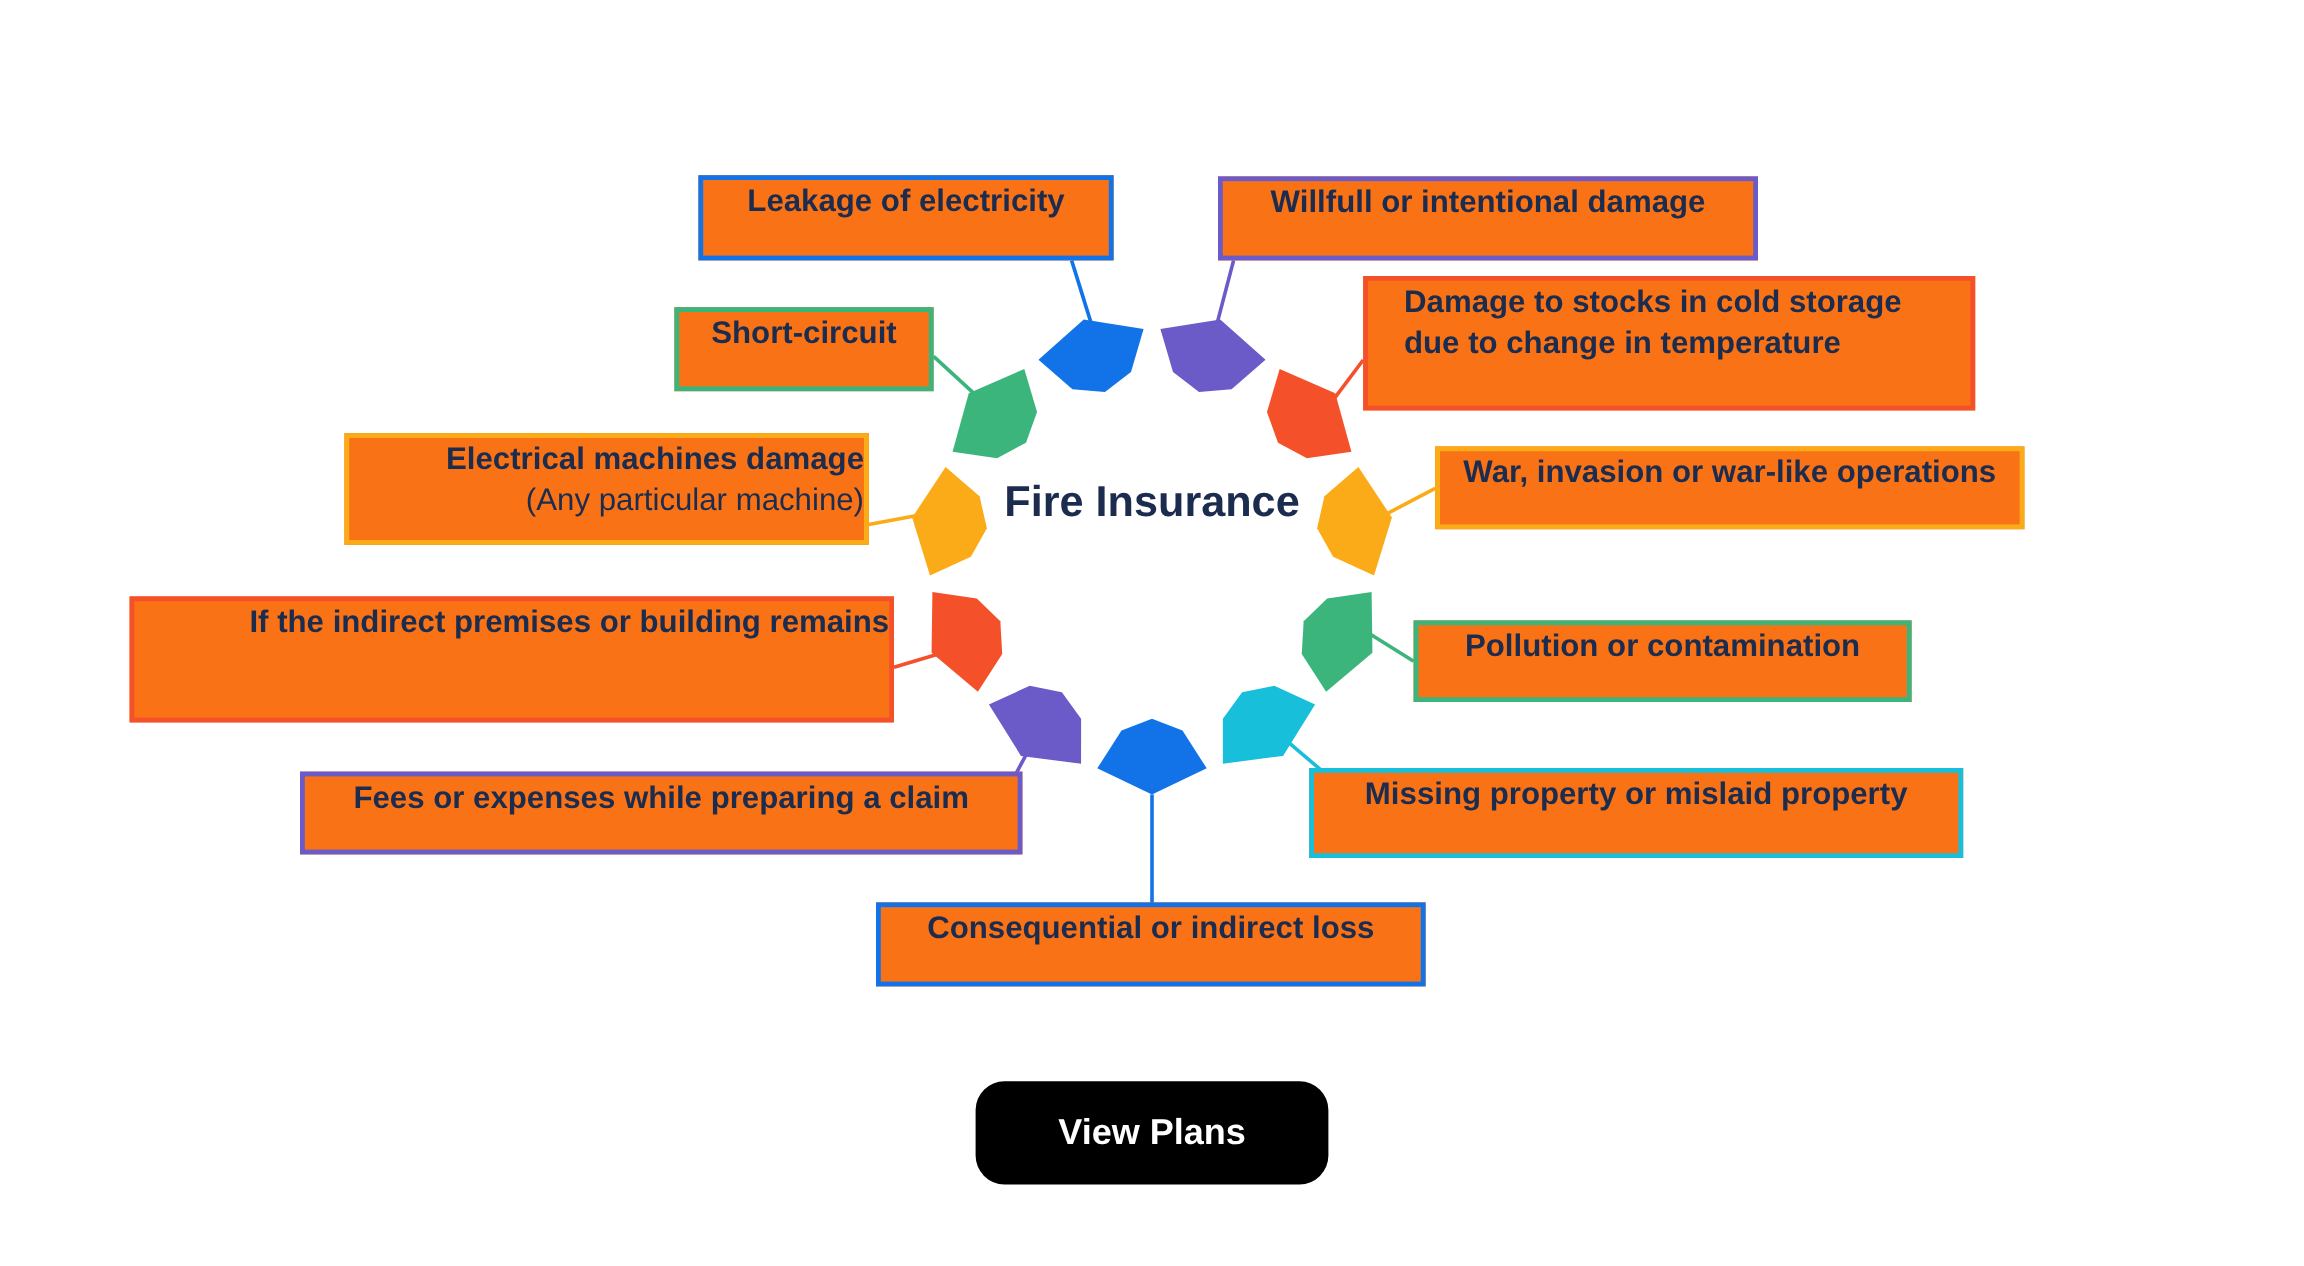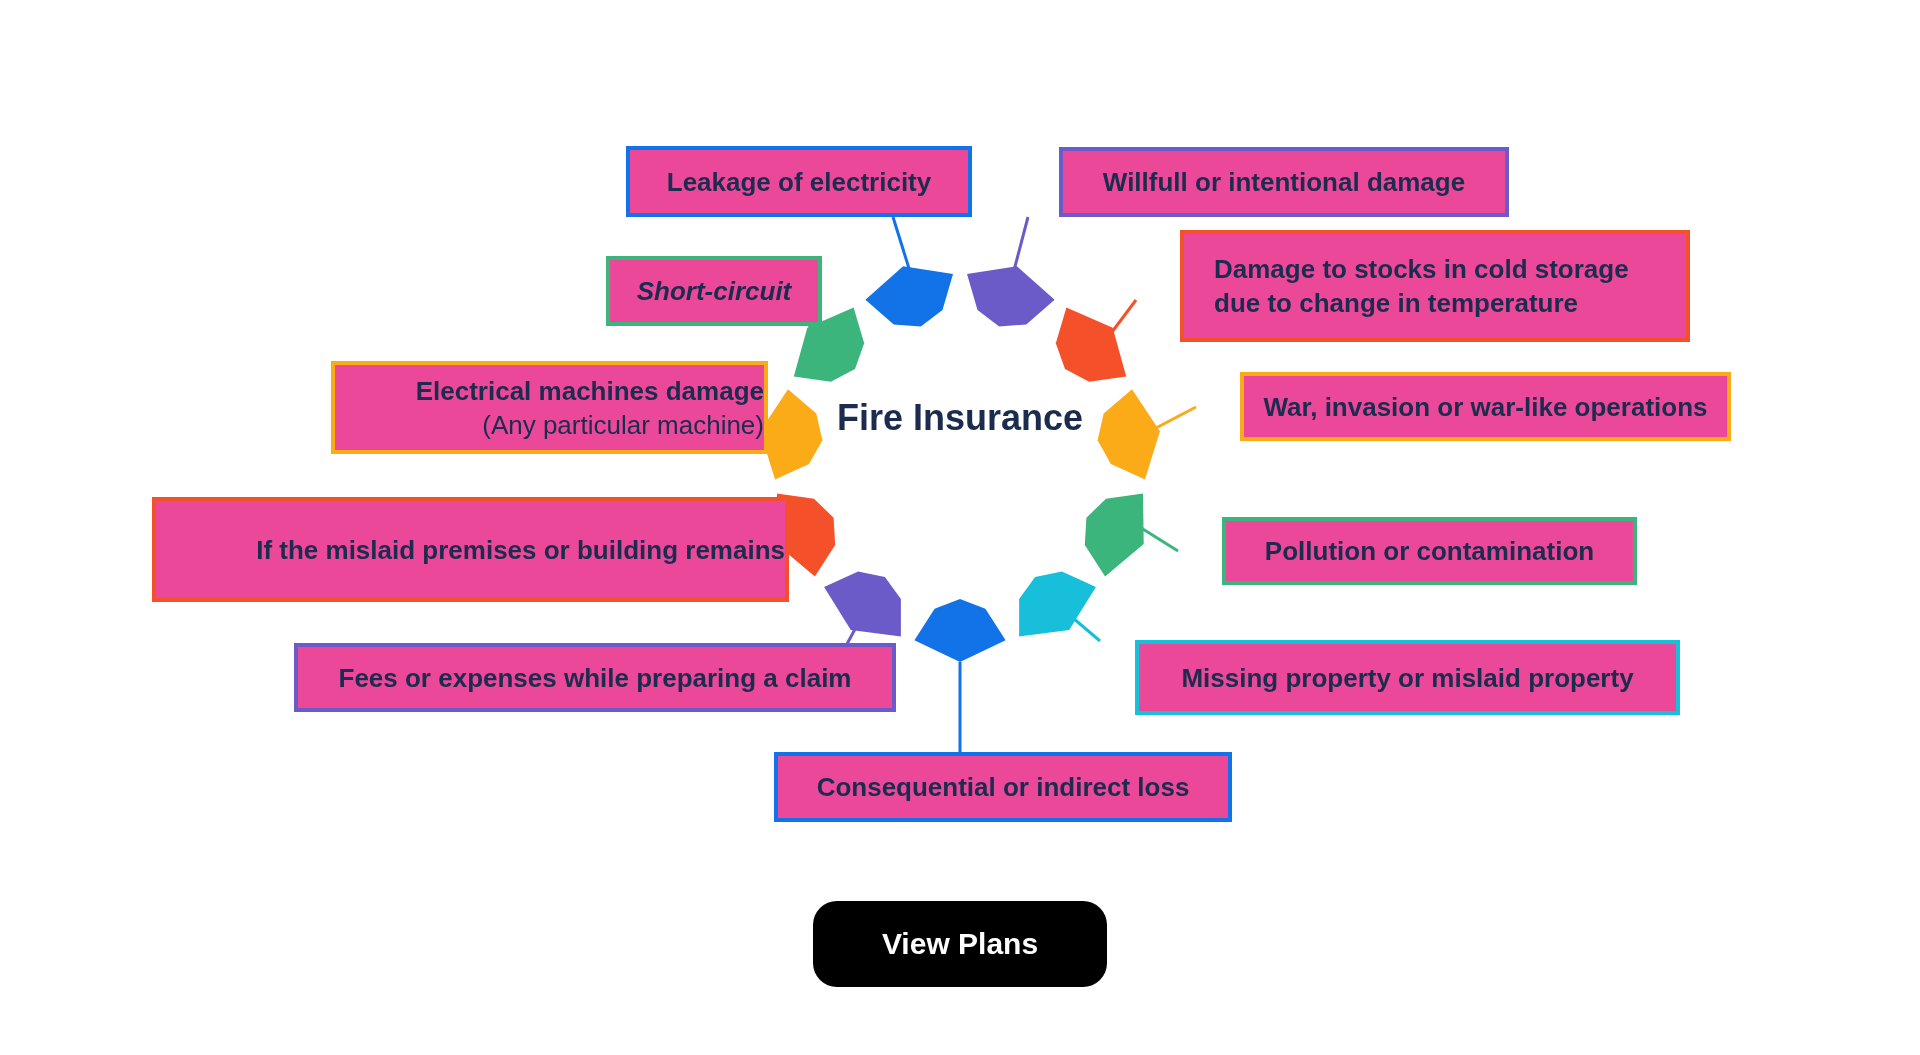--- a/index.html
+++ b/index.html
@@ -17,30 +17,28 @@
   }
   #diagram-svg {
     position: absolute;
     left: 0; top: 0;
     width: 1920px;
     height: 1055px;
   }
   .item-box {
     position: absolute;
     box-sizing: border-box;
-    background: #ec4899;
+    background: #f97316;
     display: flex;
     flex-direction: column;
-    justify-content: center;
     font-weight: bold;
     font-size: 26px;
     line-height: 34px;
     color: #1b2c4e;
     white-space: nowrap;
-    margin-left: 44px;
   }
   .item-box .line { display: block; }
   .item-box .line.light { font-weight: normal; }
   .align-center { align-items: center; text-align: center; }
   .align-left   { align-items: flex-start; text-align: left;  padding-left: 30px; }
   .align-right  { align-items: flex-end;   text-align: right; }
   .center-title {
     position: absolute;
     left: 760px;
     top: 396px;
@@ -97,36 +95,36 @@
       <line x1="960" y1="753" x2="960" y2="662" stroke="#1273e8" stroke-width="3"></line>
     </svg>
 
   <div id="boxes">
       <div class="item-box align-center" style="left: 582px; top: 146px; width: 346px; height: 71px; border: 4px solid rgb(18, 115, 232);">
         <span class="line">Leakage of electricity</span>
       </div>
       <div class="item-box align-center" style="left: 1015px; top: 147px; width: 450px; height: 70px; border: 4px solid rgb(106, 91, 200);">
         <span class="line">Willfull or intentional damage</span>
       </div>
-      <div class="item-box align-center" style="left: 562px; top: 256px; width: 216px; height: 70px; border: 4px solid rgb(60, 181, 125); font-style: italic;">
+      <div class="item-box align-center" style="left: 562px; top: 256px; width: 216px; height: 70px; border: 4px solid rgb(60, 181, 125);">
         <span class="line">Short-circuit</span>
       </div>
       <div class="item-box align-left" style="left: 1136px; top: 230px; width: 510px; height: 112px; border: 4px solid rgb(244, 81, 43);">
         <span class="line">Damage to stocks in cold storage</span>
         <span class="line">due to change in temperature</span>
       </div>
       <div class="item-box align-right" style="left: 287px; top: 361px; width: 437px; height: 93px; border: 4px solid rgb(251, 171, 24);">
         <span class="line">Electrical machines damage</span>
         <span class="line light">(Any particular machine)</span>
       </div>
       <div class="item-box align-center" style="left: 1196px; top: 372px; width: 491px; height: 69px; border: 4px solid rgb(251, 171, 24);">
         <span class="line">War, invasion or war-like operations</span>
       </div>
       <div class="item-box align-right" style="left: 108px; top: 497px; width: 637px; height: 105px; border: 4px solid rgb(244, 81, 43);">
-        <span class="line">If the mislaid premises or building remains</span>
+        <span class="line">If the indirect premises or building remains</span>
       </div>
       <div class="item-box align-center" style="left: 1178px; top: 517px; width: 415px; height: 68px; border: 4px solid rgb(60, 181, 125);">
         <span class="line">Pollution or contamination</span>
       </div>
       <div class="item-box align-center" style="left: 250px; top: 643px; width: 602px; height: 69px; border: 4px solid rgb(106, 91, 200);">
         <span class="line">Fees or expenses while preparing a claim</span>
       </div>
       <div class="item-box align-center" style="left: 1091px; top: 640px; width: 545px; height: 75px; border: 4px solid rgb(23, 191, 218);">
         <span class="line">Missing property or mislaid property</span>
       </div>

